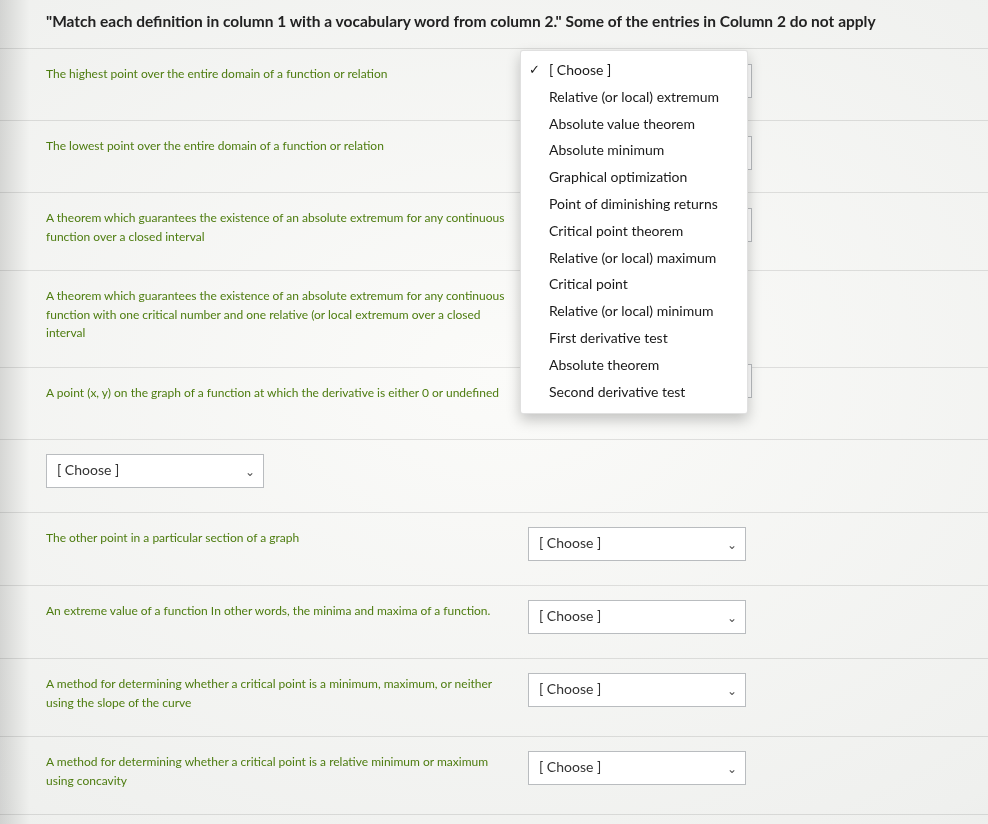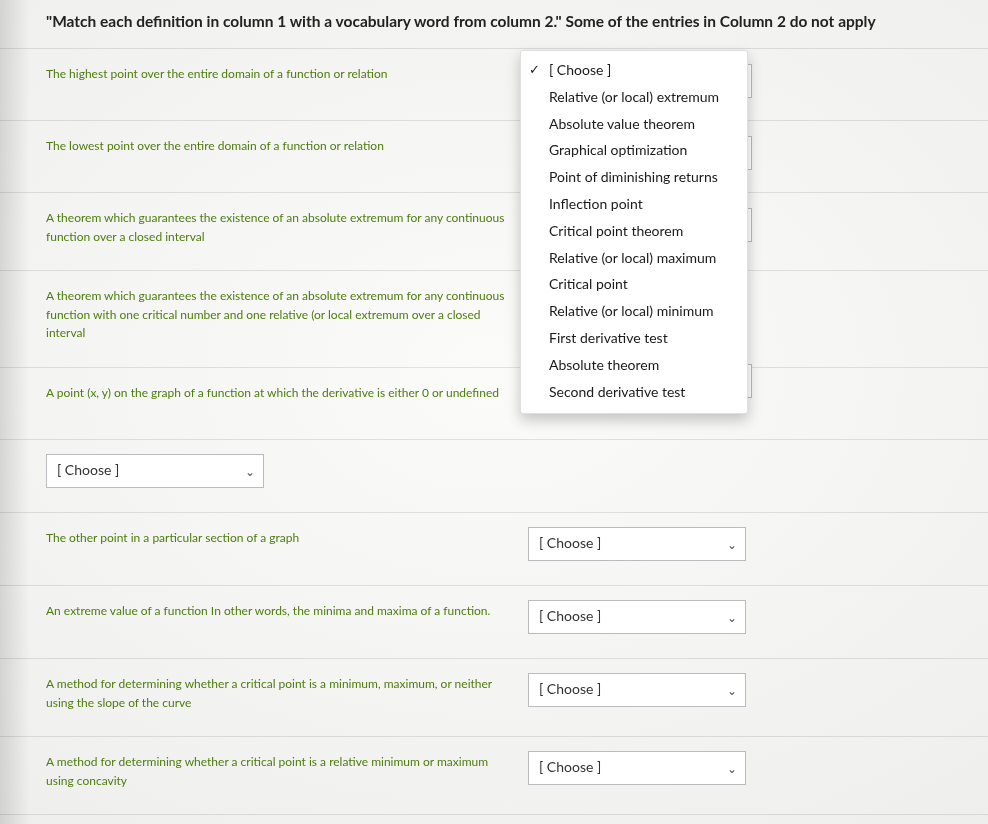--- a/index.html
+++ b/index.html
@@ -124,23 +124,23 @@
     <div class="peek" style="top:160px"></div>
     <div class="peek" style="top:316px"></div>
 
     <div class="dropdown">
       <div class="opt">
         <span class="check">✓</span>
         <span>[ Choose ]</span>
       </div>
       <div class="opt"><span>Relative (or local) extremum</span></div>
       <div class="opt"><span>Absolute value theorem</span></div>
+      <div class="opt"><span>Absolute minimum</span></div>
       <div class="opt"><span>Graphical optimization</span></div>
       <div class="opt"><span>Point of diminishing returns</span></div>
-      <div class="opt"><span>Inflection point</span></div>
       <div class="opt"><span>Critical point theorem</span></div>
       <div class="opt"><span>Relative (or local) maximum</span></div>
       <div class="opt"><span>Critical point</span></div>
       <div class="opt"><span>Relative (or local) minimum</span></div>
       <div class="opt"><span>First derivative test</span></div>
       <div class="opt"><span>Absolute theorem</span></div>
       <div class="opt"><span>Second derivative test</span></div>
     </div>
 
     <div class="row">

